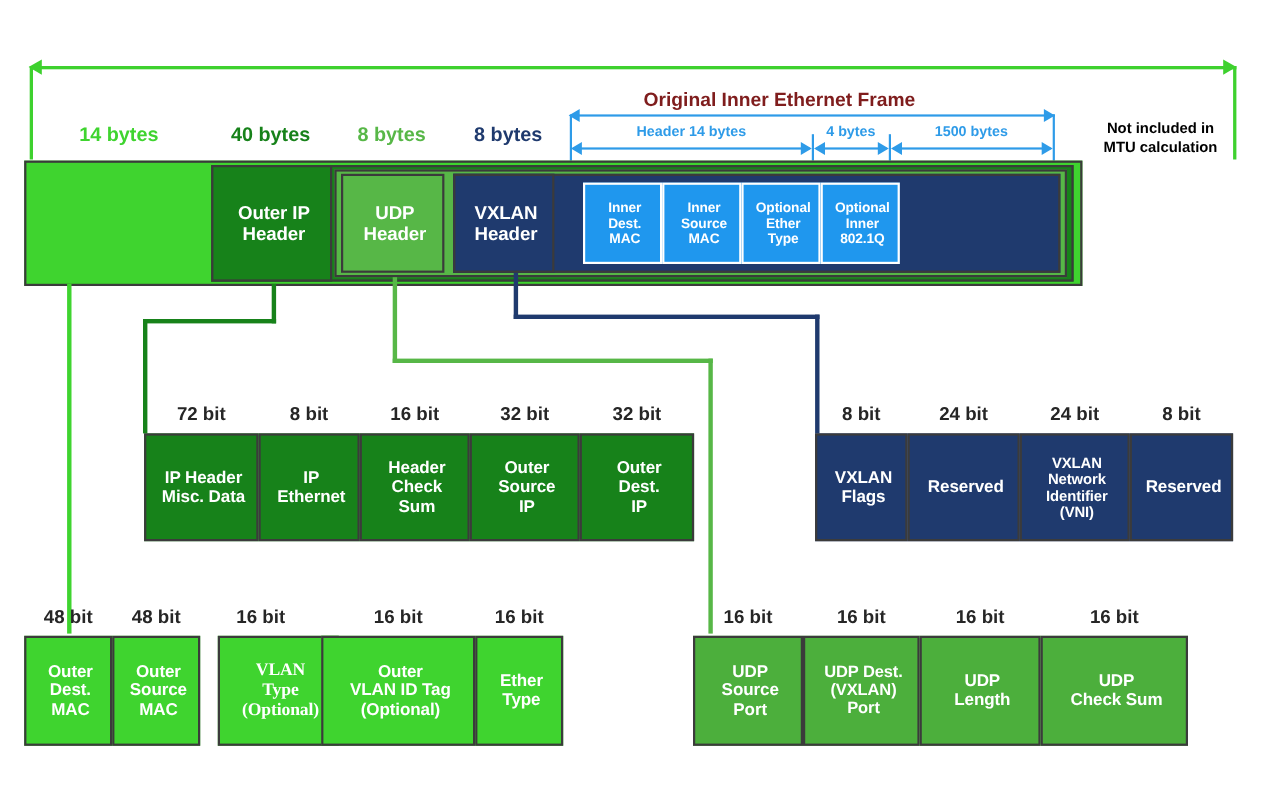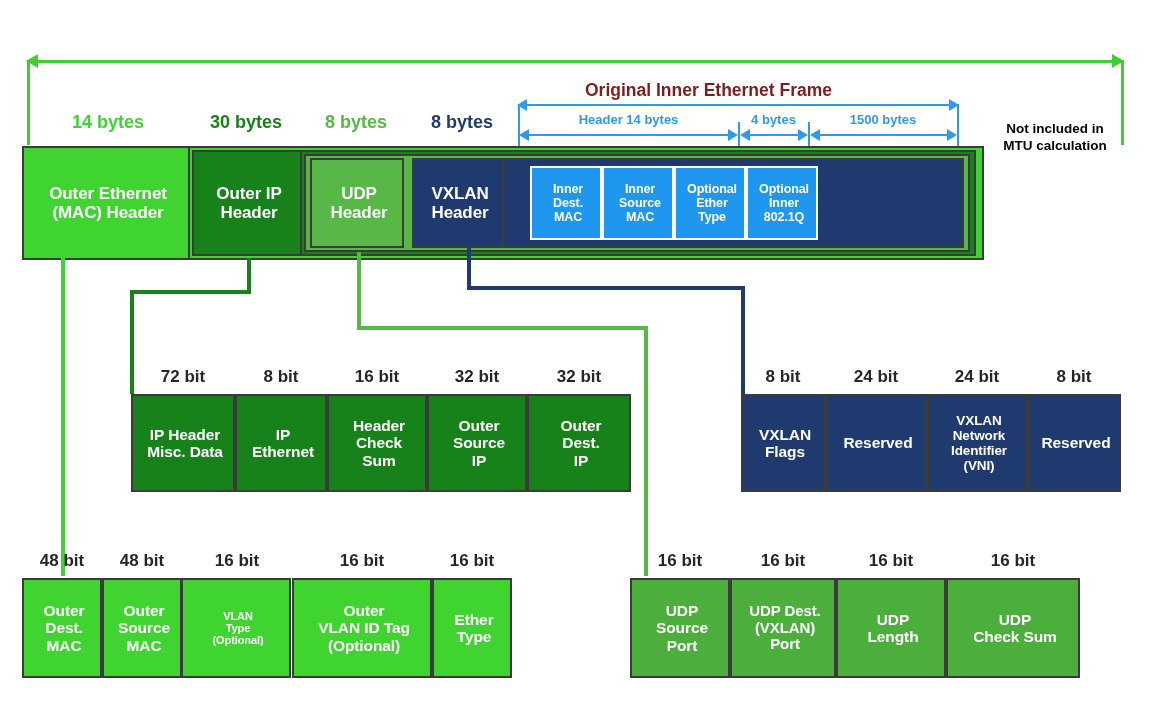--- a/index.html
+++ b/index.html
@@ -105,38 +105,32 @@
     <div class="abs" style="left:798px;top:129px;width:0;height:0;border-top:6px solid transparent;border-bottom:6px solid transparent;border-left:10px solid #2E9BE8;"></div>
   </div>
 
   <div class="sizelbl" style="left:809px;top:112px;width:148px;font-size:13px;color:#2E9BE8;">1500 bytes</div>
   <div>
     <div class="abs" style="left:812px;top:134px;width:143px;height:2px;background:#2E9BE8;"></div>
     <div class="abs" style="left:810px;top:129px;width:0;height:0;border-top:6px solid transparent;border-bottom:6px solid transparent;border-right:10px solid #2E9BE8;"></div>
     <div class="abs" style="left:947px;top:129px;width:0;height:0;border-top:6px solid transparent;border-bottom:6px solid transparent;border-left:10px solid #2E9BE8;"></div>
   </div>
 
-  <div class="note" style="left:988px;top:108px;width:134px;margin-top:12px;">
+  <div class="note" style="left:988px;top:108px;width:134px;">
     <div>Not included in</div>
     <div>MTU calculation</div>
   </div>
 
   <div class="sizelbl" style="left:30px;top:112px;width:156px;font-size:18px;color:#3FD42F;">14 bytes</div>
-  <div class="sizelbl" style="left:190px;top:112px;width:112px;font-size:18px;color:#17821A;">30 bytes</div>
+  <div class="sizelbl" style="left:190px;top:112px;width:112px;font-size:18px;color:#17821A;">40 bytes</div>
   <div class="sizelbl" style="left:304px;top:112px;width:104px;font-size:18px;color:#57B747;">8 bytes</div>
   <div class="sizelbl" style="left:410px;top:112px;width:104px;font-size:18px;color:#1F3A6E;">8 bytes</div>
 
   <div class="band" style="left:22px;top:146px;width:962px;height:114px;background:#3FD42F;border:2px solid #3b3b3b;"></div>
 
-  <div class="cell" style="left:22px;top:146px;width:168px;height:114px;background:#3FD42F;font-size:17px;">
-    <span>
-      <span>Outer Ethernet</span>
-      <span>(MAC) Header</span>
-    </span>
-  </div>
 
   <div class="band" style="left:192px;top:150px;width:784px;height:106px;background:#17821A;border:2px solid #3b3b3b;"></div>
 
   <div class="cell" style="left:192px;top:150px;width:110px;height:106px;background:#17821A;font-size:17px;">
     <span>
       <span>Outer IP</span>
       <span>Header</span>
     </span>
   </div>
 
@@ -285,21 +279,21 @@
       <span>MAC</span>
     </span>
   </div>
   <div class="cell" style="left:102px;top:578px;width:80px;height:100px;background:#3FD42F;font-size:15.5px;">
     <span>
       <span>Outer</span>
       <span>Source</span>
       <span>MAC</span>
     </span>
   </div>
-  <div class="cell" style="left:181px;top:578px;width:110px;height:100px;background:#3FD42F;font-size:11px;">
+  <div class="cell" style="left:198px;top:578px;width:110px;height:100px;background:#3FD42F;font-size:16px;font-family:Liberation Serif, serif;">
     <span>
       <span>VLAN</span>
       <span>Type</span>
       <span>(Optional)</span>
     </span>
   </div>
   <div class="cell" style="left:292px;top:578px;width:140px;height:100px;background:#3FD42F;font-size:15.5px;">
     <span>
       <span>Outer</span>
       <span>VLAN ID Tag</span>

